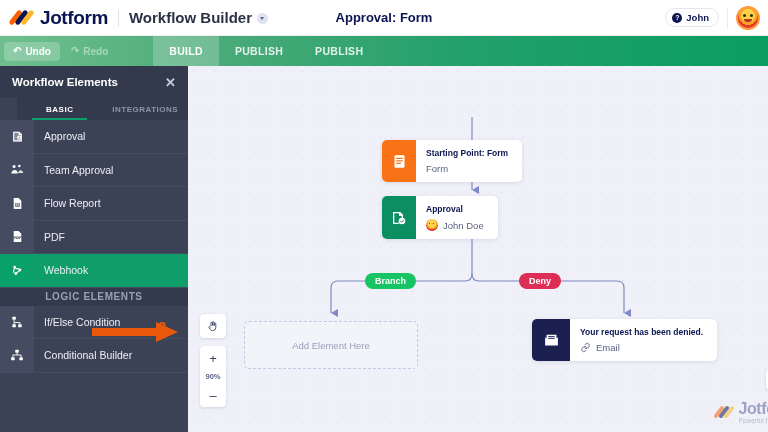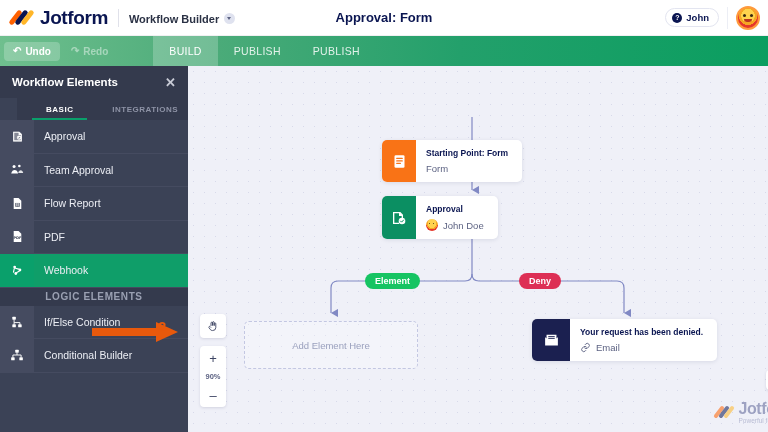--- a/index.html
+++ b/index.html
@@ -23,21 +23,21 @@
     position: absolute; display: block; border-radius: 2.5px;
     transform: rotate(38deg); width: 5px; height: 17px; top: 1px;
   }
   .jf-logo i.a { left: 1px;  background: #ff6100; }
   .jf-logo i.b { left: 7px;  background: #0a1551; }
   .jf-logo i.c { left: 13px; background: #ffb629; }
   .brand-name {
     font-size: 19px; font-weight: bold; color: #0a1551; letter-spacing: -0.4px;
   }
   .hdr-divider { width: 1px; height: 18px; background: #e0e1ea; margin: 0 10px; }
-  .hdr-sub { font-size: 11px; color: #2b3245; font-weight: bold; }
+  .hdr-sub { font-size: 15px; color: #2b3245; font-weight: bold; }
   .caret { display:inline-block; width:11px; height:11px; border-radius:50%;
            background:#dfe2ef; position:relative; margin-left:5px; vertical-align:-1px;}
   .caret::after{content:''; position:absolute; left:3px; top:4px;
     border-left:2.5px solid transparent; border-right:2.5px solid transparent;
     border-top:3px solid #5d6383;}
   .hdr-title {
     position: absolute; left: 0; right: 0; text-align: center;
     font-size: 13px; font-weight: bold; color: #0a1551; pointer-events: none;
   }
   .hdr-right { margin-left: auto; display: flex; align-items: center; padding-right: 8px; }
@@ -71,21 +71,21 @@
     display: flex; align-items: center; gap: 4px;
     padding: 4px 9px; border-radius: 4px;
     font-size: 10px; font-weight: bold; color: #ffffff;
   }
   .tb-btn.active { background: rgba(255,255,255,0.22); }
   .tb-btn.disabled { color: rgba(255,255,255,0.45); }
   .tb-ico { font-size: 10px; line-height: 1; }
   .tabs { display: flex; align-items: stretch; height: 30px; margin-left: 36px; }
   .tab {
     display: flex; align-items: center; padding: 0 16px;
-    font-size: 10.5px; font-weight: normal; color: rgba(255,255,255,0.85);
+    font-size: 10.5px; font-weight: bold; color: rgba(255,255,255,0.85);
     letter-spacing: 0.3px;
   }
   .tab.sel { background: rgba(255,255,255,0.22); color: #ffffff; }
 
   
   .sidebar {
     position: absolute; left: 0; top: 66px; width: 188px; height: 412px;
     background: #3b4256; overflow: hidden;
   }
   .sb-head {
@@ -383,21 +383,21 @@
       </div>
       <div class="body">
         <div class="t1">Approval</div>
         <div class="t2">
           <span class="mini-av"></span>
           <span>John Doe</span>
         </div>
       </div>
     </div>
 
-    <div class="pill approve" style="left:177px;top:207px;">Element</div>
+    <div class="pill approve" style="left:177px;top:207px;">Branch</div>
     <div class="pill deny" style="left:331px;top:207px;">Deny</div>
 
     <div class="ghost" style="left:56px;top:255px;width:174px;height:48px;">Add Element Here</div>
 
     <div class="node" style="left:344px;top:253px;">
       <div class="badge" style="background:#1b2050;width:38px;min-width:38px">
         <svg class="i" width="17" height="17" viewBox="0 0 24 24" fill="#fff">
           <path d="M3 7.5l9 6 9-6V19H3z"></path>
           <path d="M5 4h14v6l-7 4.5L5 10z"></path>
           <path d="M8 6.5h8M8 9h8" stroke="#1b2050" stroke-width="1.3" stroke-linecap="round"></path>

